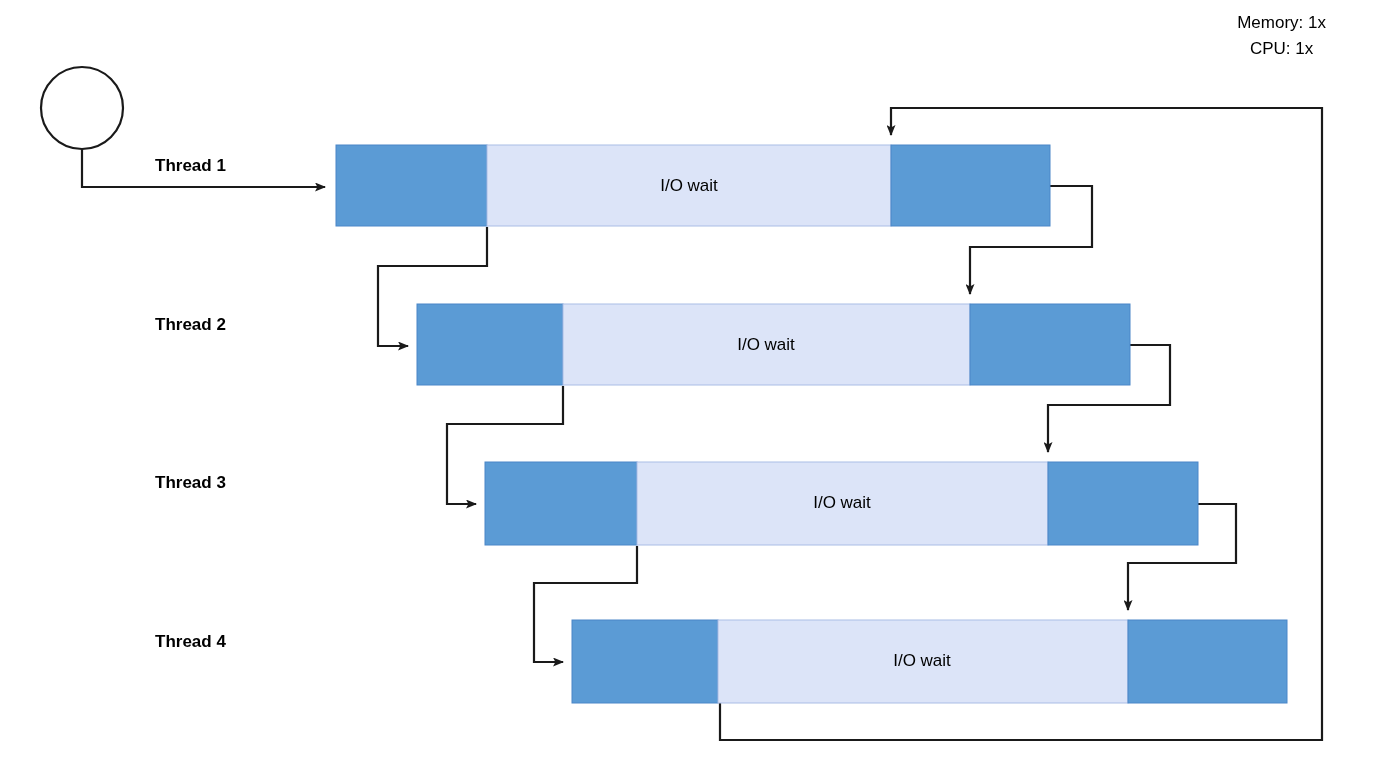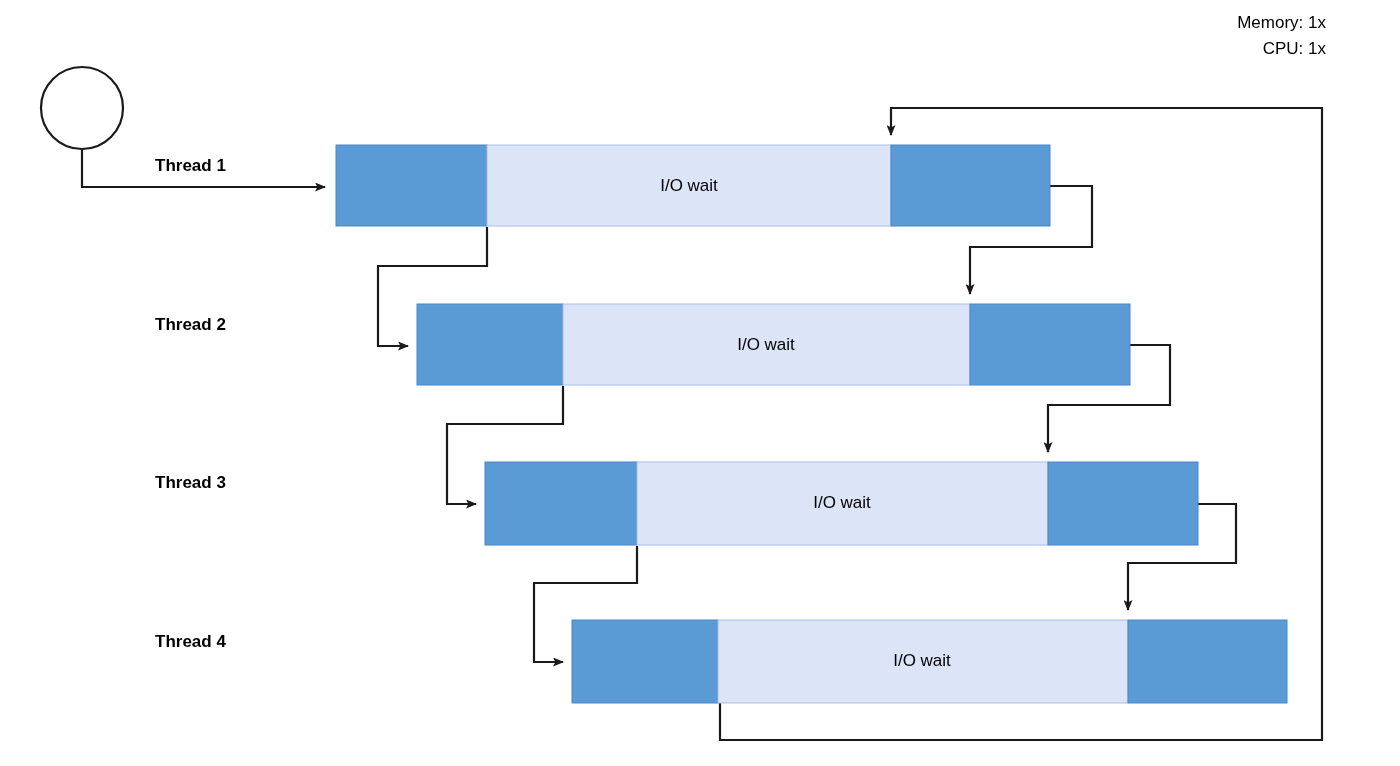--- a/index.html
+++ b/index.html
@@ -61,21 +61,21 @@
     font-size: 17px;
     font-weight: normal;
     fill: #000000;
     text-anchor: middle;
     dominant-baseline: middle;
   }
   .legend {
     position: absolute;
     right: 74px;
     top: 10px;
-    text-align: right;
+    text-align: center;
     font-family: "Liberation Sans", sans-serif;
     font-size: 17px;
     color: #000000;
     line-height: 26px;
     white-space: nowrap;
   }
   .legend div { display: block; }
 </style>
 </head>
 <body>

